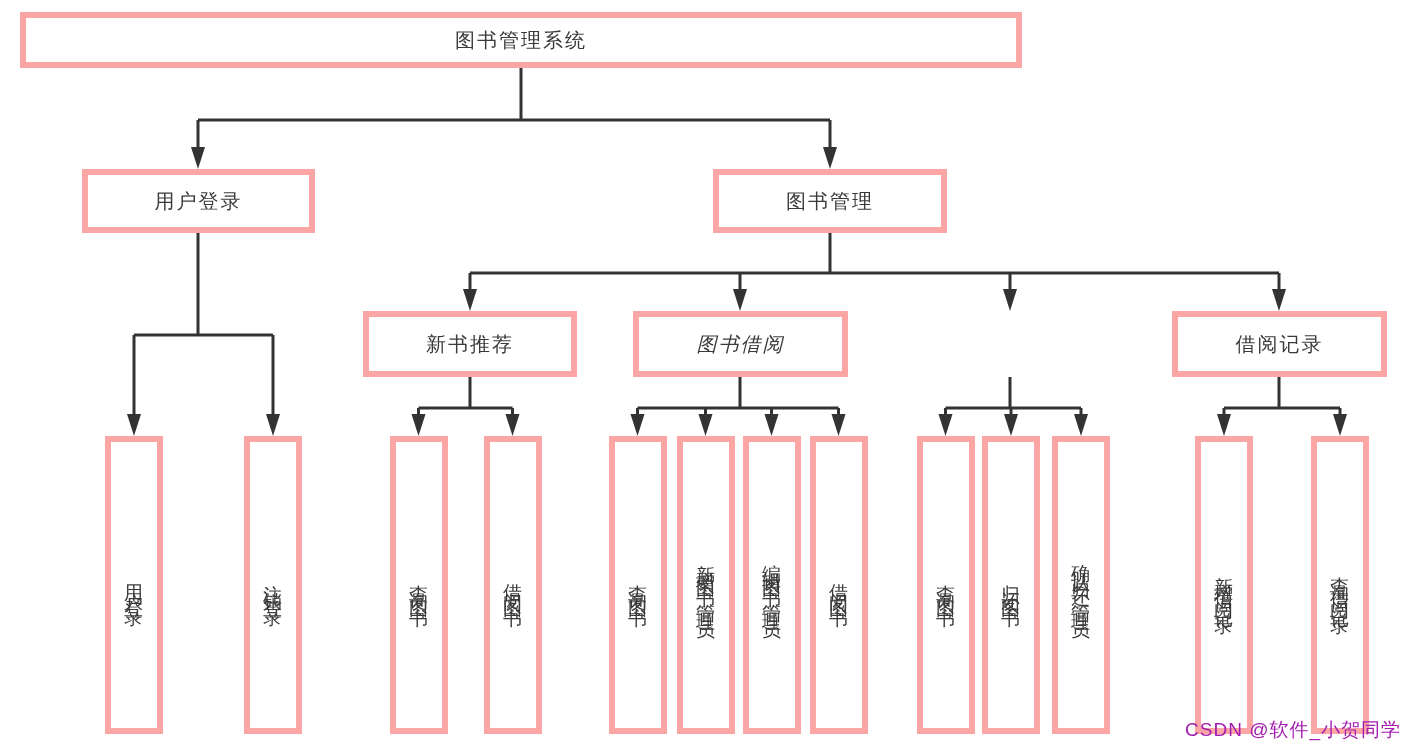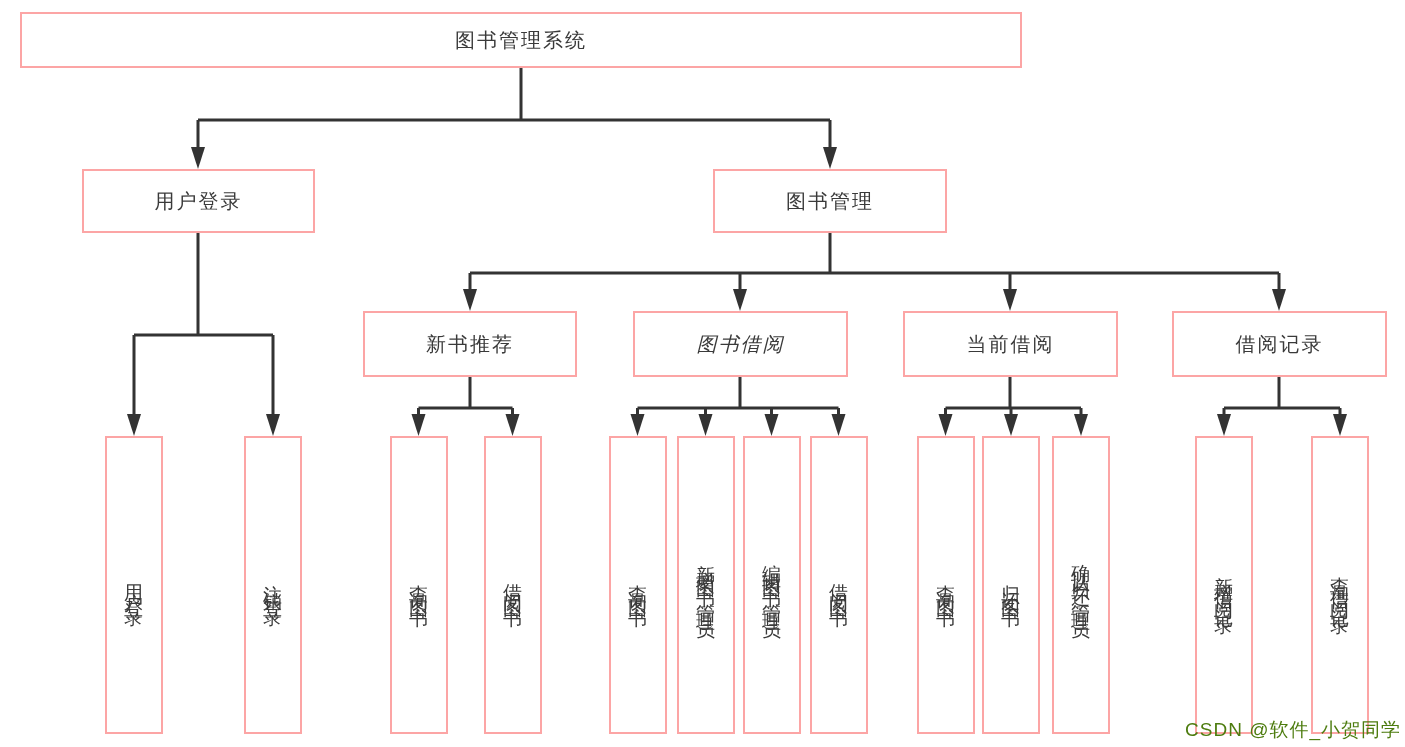--- a/index.html
+++ b/index.html
@@ -8,39 +8,39 @@
     position:relative;
     width:1405px;height:747px;
     background:#ffffff;
     font-family:"Liberation Sans","DejaVu Sans",sans-serif;
     overflow:hidden;
   }
   .connectors{position:absolute;left:0;top:0;width:1405px;height:747px;pointer-events:none;}
   .node{
     position:absolute;
     box-sizing:border-box;
-    border:2px solid #fca5a5;
+    border:6px solid #fca5a5;
     background:#ffffff;
     display:flex;align-items:center;justify-content:center;
     color:#3a3a3a;
   }
   .hnode{font-size:20px;letter-spacing:2px;}
   .vnode span{
     writing-mode:vertical-rl;
     text-orientation:mixed;
     font-size:19px;
     letter-spacing:8px;
     line-height:1;
     color:#3a3a3a;
   }
   .watermark{
     position:absolute;
     right:4px;bottom:4px;
     font-size:19px;
-    color:#4d7c0f;
+    color:#a21caf;
     letter-spacing:1px;
     white-space:nowrap;
   }
 </style>
 </head>
 <body>
 
 <div class="stage">
 
   <svg class="connectors" viewBox="0 0 1405 747" xmlns="http://www.w3.org/2000/svg">
@@ -75,21 +75,20 @@
     </g>
   </svg>
 
   <div class="node hnode" style="left:20px;top:12px;width:1002px;height:56px;">图书管理系统</div>
 
   <div class="node hnode" style="left:82px;top:169px;width:233px;height:64px;">用户登录</div>
   <div class="node hnode" style="left:363px;top:311px;width:214px;height:66px;">新书推荐</div>
 
   <div class="node hnode" style="left:713px;top:169px;width:234px;height:64px;">图书管理</div>
   <div class="node hnode" style="left:633px;top:311px;width:215px;height:66px;font-style:italic;">图书借阅</div>
-  <div class="node hnode" style="left:903px;top:311px;width:215px;height:66px;">当前借阅</div>
   <div class="node hnode" style="left:1172px;top:311px;width:215px;height:66px;">借阅记录</div>
 
   <div class="node vnode" style="left:105px;top:436px;width:58px;height:298px;">
     <span>用户登录</span>
     </div>
   <div class="node vnode" style="left:244px;top:436px;width:58px;height:298px;">
     <span>注销登录</span>
     </div>
 
   <div class="node vnode" style="left:390px;top:436px;width:58px;height:298px;">

